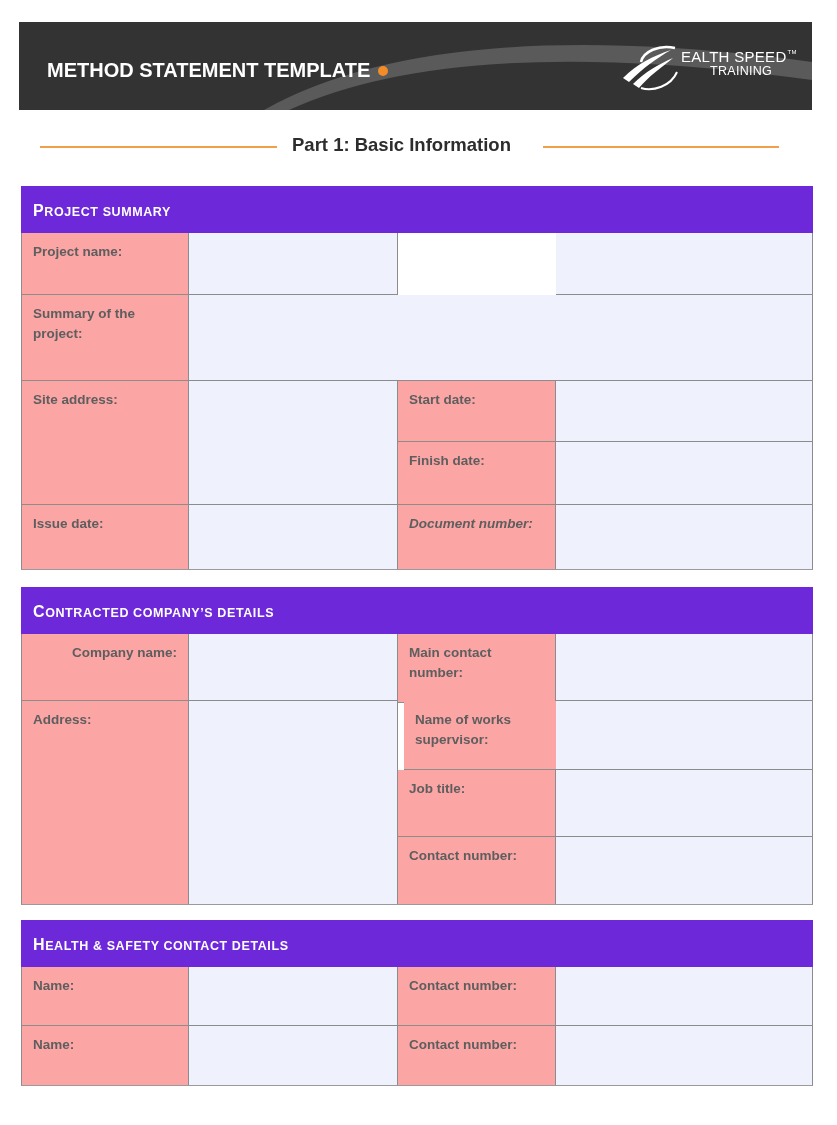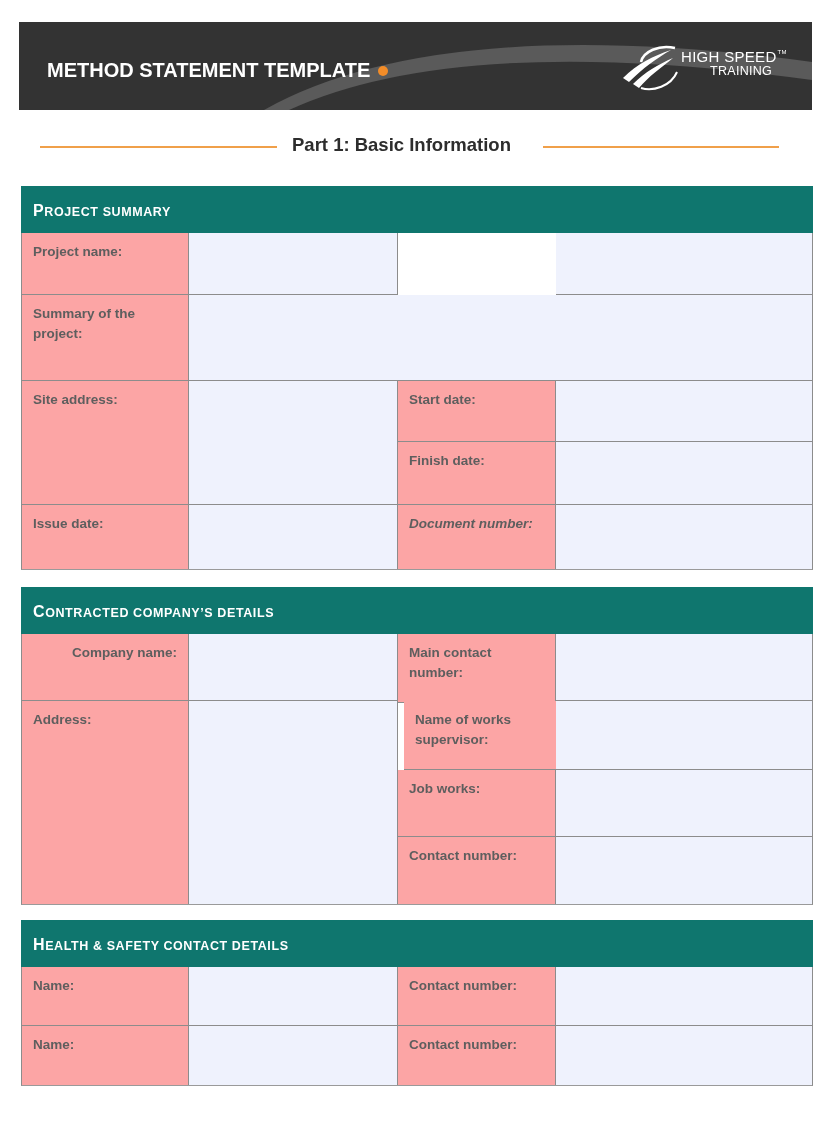--- a/index.html
+++ b/index.html
@@ -22,21 +22,21 @@
                    letter-spacing:0.3px; }
 
     .part-heading { position:absolute; left:0; top:131px; width:837px; height:30px; }
     .part-line { position:absolute; top:15px; height:1.5px; background:#f0a04a; }
     .part-line.l { left:40px; width:237px; }
     .part-line.r { left:543px; width:236px; }
     .part-title { position:absolute; left:292px; top:3px; font-size:18.5px; font-weight:bold;
                   color:#2d2d2d; white-space:nowrap; }
 
     .section { position:absolute; left:21px; width:792px; }
-    .sec-head { height:47px; background:#0f766e; color:#ffffff; font-weight:bold;
+    .sec-head { height:47px; background:#6d28d9; color:#ffffff; font-weight:bold;
                 font-size:12.5px; letter-spacing:0.6px; line-height:50px; padding-left:12px;
                 font-variant:small-caps; text-transform:lowercase; }
     .sec-head .cap { font-size:16px; }
     .grid { position:relative; border-left:1px solid #8c8c8c; border-right:1px solid #8c8c8c;
             border-bottom:1.5px solid #9a9a9a; }
     .cell { position:absolute; box-sizing:border-box; border-right:1px solid #8c8c8c;
             border-bottom:1px solid #8c8c8c; }
     .cell.label { background:#fca5a5; padding:9px 11px; font-weight:bold; font-size:13.5px;
                   color:#5e5e5e; line-height:20px; }
     .cell.input { background:#eff2fd; }
@@ -53,21 +53,21 @@
   <div class="banner-title">
     <span>METHOD STATEMENT TEMPLATE</span><span class="banner-dot"></span>
   </div>
   <div class="logo">
     <svg width="62" height="50">
       <path d="M 4 36 C 18 22, 34 14, 52 8 C 38 16, 24 26, 10 40 Z" fill="#ffffff"></path>
       <path d="M 14 42 C 26 30, 40 22, 54 16 C 42 26, 30 34, 20 46 Z" fill="#ffffff"></path>
       <path d="M 56 6 C 40 2, 24 10, 22 20" stroke="#ffffff" stroke-width="2.5" fill="none"></path>
       <path d="M 22 46 C 34 50, 52 44, 58 30" stroke="#ffffff" stroke-width="2" fill="none"></path>
     </svg>
-    <div class="logo-top"><span>HIGH SPEED</span><sup>TM</sup></div>
+    <div class="logo-top"><span>EALTH SPEED</span><sup>TM</sup></div>
     <div class="logo-bottom">TRAINING</div>
   </div>
 </div>
 
 <div class="part-heading">
   <div class="part-line l"></div>
   <div class="part-title">Part 1: Basic Information</div>
   <div class="part-line r"></div>
 </div>
 
@@ -102,21 +102,21 @@
 
     <div class="cell label" style="left:0;top:0;width:167px;height:67px;text-align:right;">Company name:</div>
     <div class="cell input" style="left:167px;top:0;width:209px;height:67px;"></div>
     <div class="cell label" style="left:376px;top:0;width:158px;height:69px;">Main contact number:</div>
     <div class="cell input noright" style="left:534px;top:0;width:256px;height:67px;"></div>
 
     <div class="cell label nobottom" style="left:0;top:67px;width:167px;height:203px;">Address:</div>
     <div class="cell input nobottom" style="left:167px;top:67px;width:209px;height:203px;"></div>
     <div class="cell label" style="left:376px;top:67px;width:158px;height:69px;margin-left:6px;">Name of works supervisor:</div>
     <div class="cell input noright" style="left:534px;top:67px;width:256px;height:69px;"></div>
-    <div class="cell label" style="left:376px;top:136px;width:158px;height:67px;">Job works:</div>
+    <div class="cell label" style="left:376px;top:136px;width:158px;height:67px;">Job title:</div>
     <div class="cell input noright" style="left:534px;top:136px;width:256px;height:67px;"></div>
     <div class="cell label nobottom" style="left:376px;top:203px;width:158px;height:67px;">Contact number:</div>
     <div class="cell input noright nobottom" style="left:534px;top:203px;width:256px;height:67px;"></div>
   </div>
 </div>
 
 <div class="section" style="top:920px;">
   <div class="sec-head" style="text-transform: none; font-variant: normal;"><span style="font-variant: normal; text-align: center;"><span class="cap">H</span>EALTH &amp; SAFETY CONTACT DETAILS</span></div>
   <div class="grid" style="height:118px;">
     <div class="cell label" style="left:0;top:0;width:167px;height:59px;">Name:</div>

